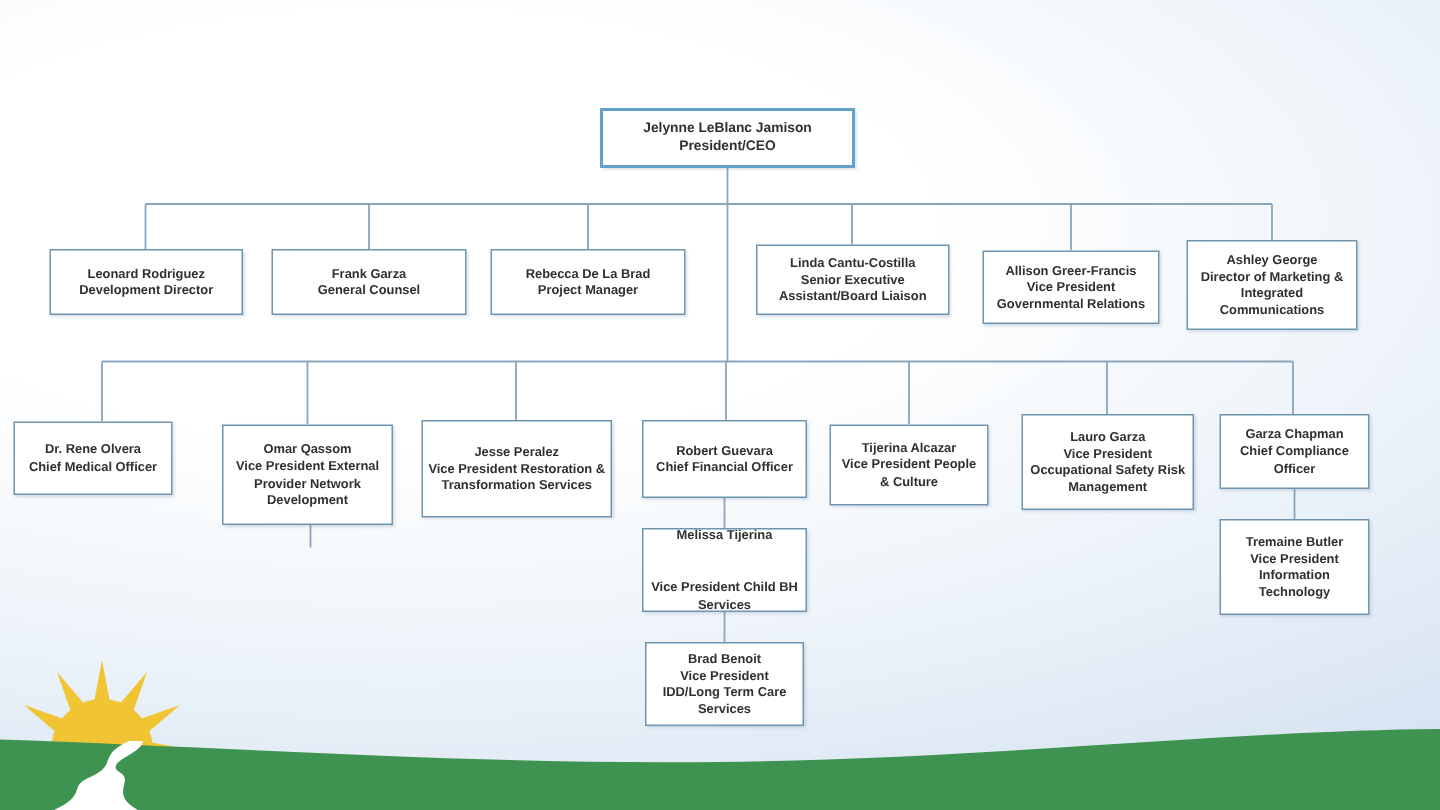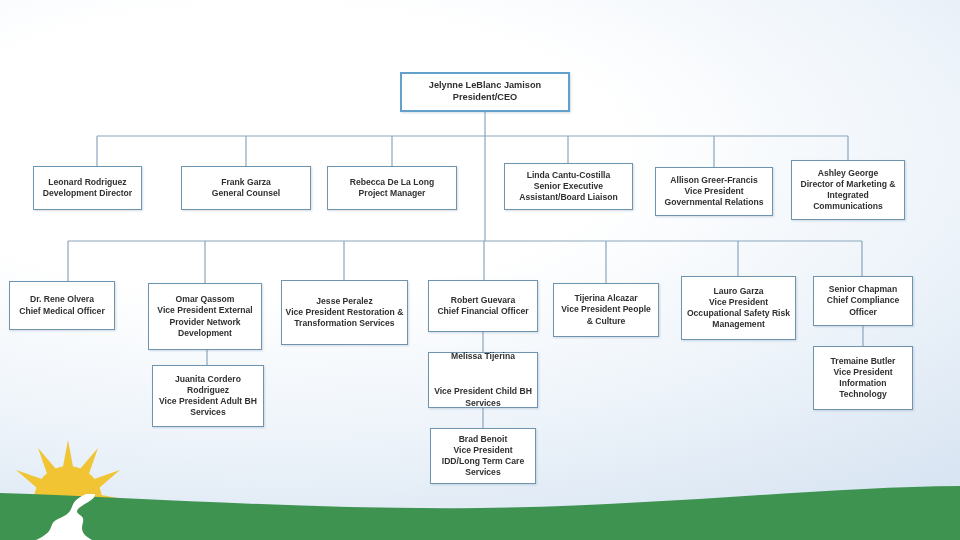--- a/index.html
+++ b/index.html
@@ -85,30 +85,30 @@
 
     <path fill="#ffffff" d="M86,74 C64,84 80,90 58,99 C46,105 58,110 36,120 L92,120 C72,109 90,101 80,95 C68,88 96,82 95,74 Z"></path>
   </svg>
 
 
   <div class="node ceo" style="left:400px;top:72px;width:170px;height:39px;">
     <div>Jelynne LeBlanc Jamison</div>
     <div>President/CEO</div>
   </div>
 
-  <div class="node" style="left:33px;top:166px;width:109px;height:44px;text-align:right;">
+  <div class="node" style="left:33px;top:166px;width:129px;height:44px;text-align:right;">
     <div>Leonard Rodriguez</div>
     <div>Development Director</div>
   </div>
   <div class="node" style="left:181px;top:166px;width:130px;height:44px;">
     <div>Frank Garza</div>
     <div>General Counsel</div>
   </div>
   <div class="node" style="left:327px;top:166px;width:130px;height:44px;">
-    <div>Rebecca De La Long</div>
+    <div>Rebecca De La Brad</div>
     <div>Project Manager</div>
   </div>
   <div class="node" style="left:504px;top:163px;width:129px;height:47px;">
     <div>Linda Cantu-Costilla</div>
     <div>Senior Executive Assistant/Board Liaison</div>
   </div>
   <div class="node" style="left:655px;top:167px;width:118px;height:49px;">
     <div>Allison Greer-Francis</div>
     <div>Vice President Governmental Relations</div>
   </div>
@@ -135,28 +135,24 @@
   </div>
   <div class="node" style="left:553px;top:283px;width:106px;height:54px;">
     <div>Tijerina Alcazar</div>
     <div>Vice President People &amp; Culture</div>
   </div>
   <div class="node" style="left:681px;top:276px;width:115px;height:64px;">
     <div>Lauro Garza</div>
     <div>Vice President Occupational Safety Risk Management</div>
   </div>
   <div class="node" style="left:813px;top:276px;width:100px;height:50px;">
-    <div>Senior Chapman</div>
+    <div>Garza Chapman</div>
     <div>Chief Compliance Officer</div>
   </div>
 
-  <div class="node" style="left:152px;top:365px;width:112px;height:62px;">
-    <div>Juanita Cordero Rodriguez</div>
-    <div>Vice President Adult BH Services</div>
-  </div>
   <div class="node" style="left:428px;top:352px;width:110px;height:56px;gap:24px;">
     <div>Melissa Tijerina</div>
     <div>Vice President Child BH Services</div>
   </div>
   <div class="node" style="left:813px;top:346px;width:100px;height:64px;">
     <div>Tremaine Butler</div>
     <div>Vice President Information Technology</div>
   </div>
 
   <div class="node" style="left:430px;top:428px;width:106px;height:56px;">

